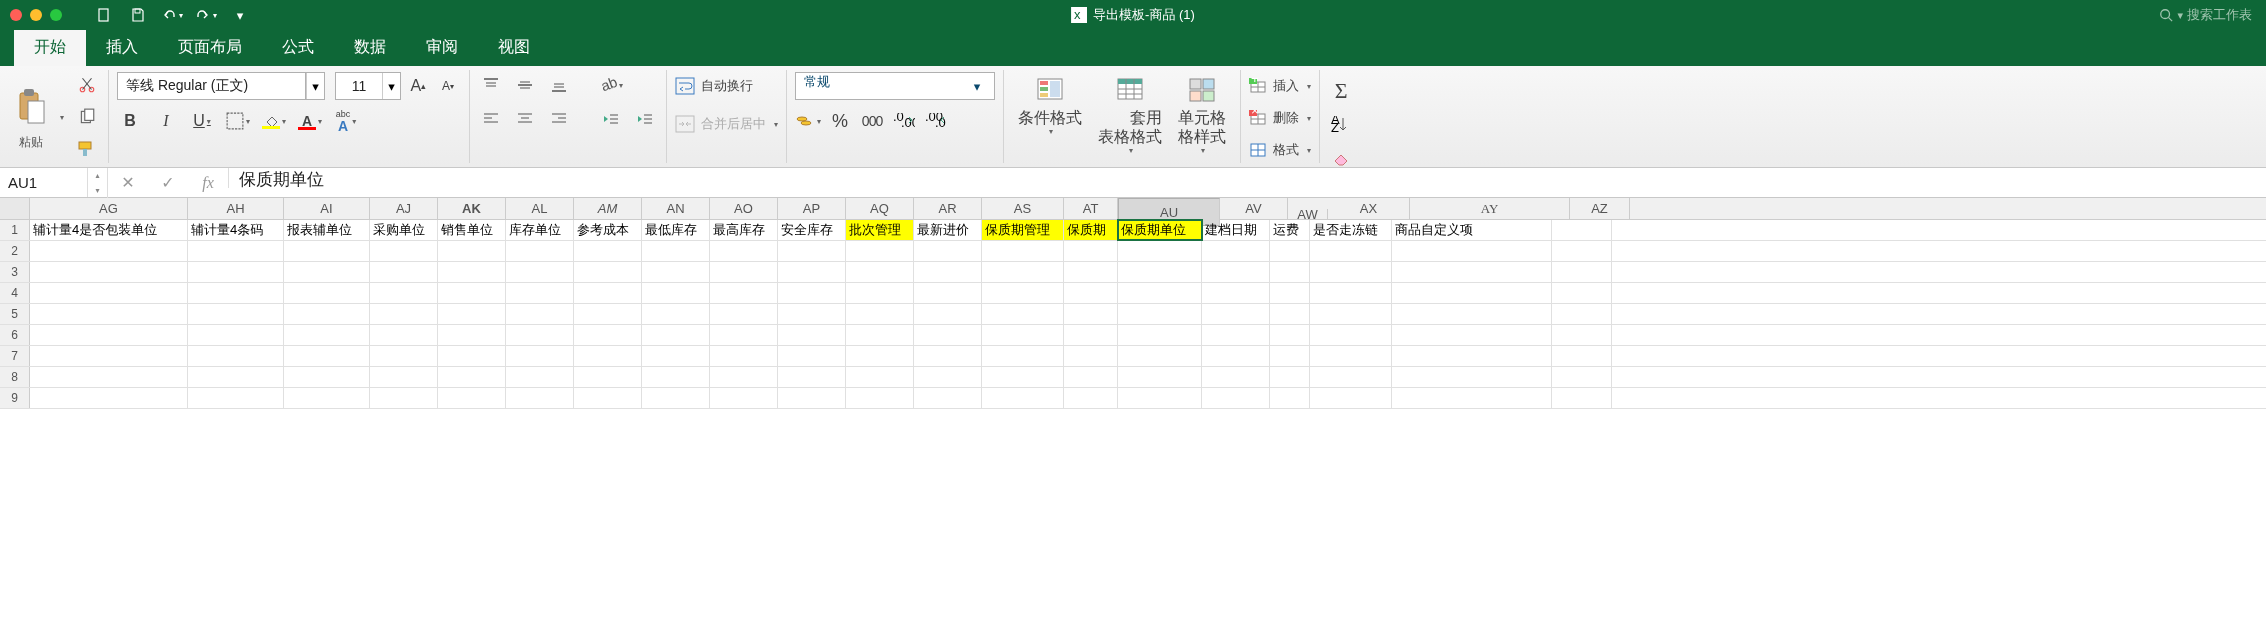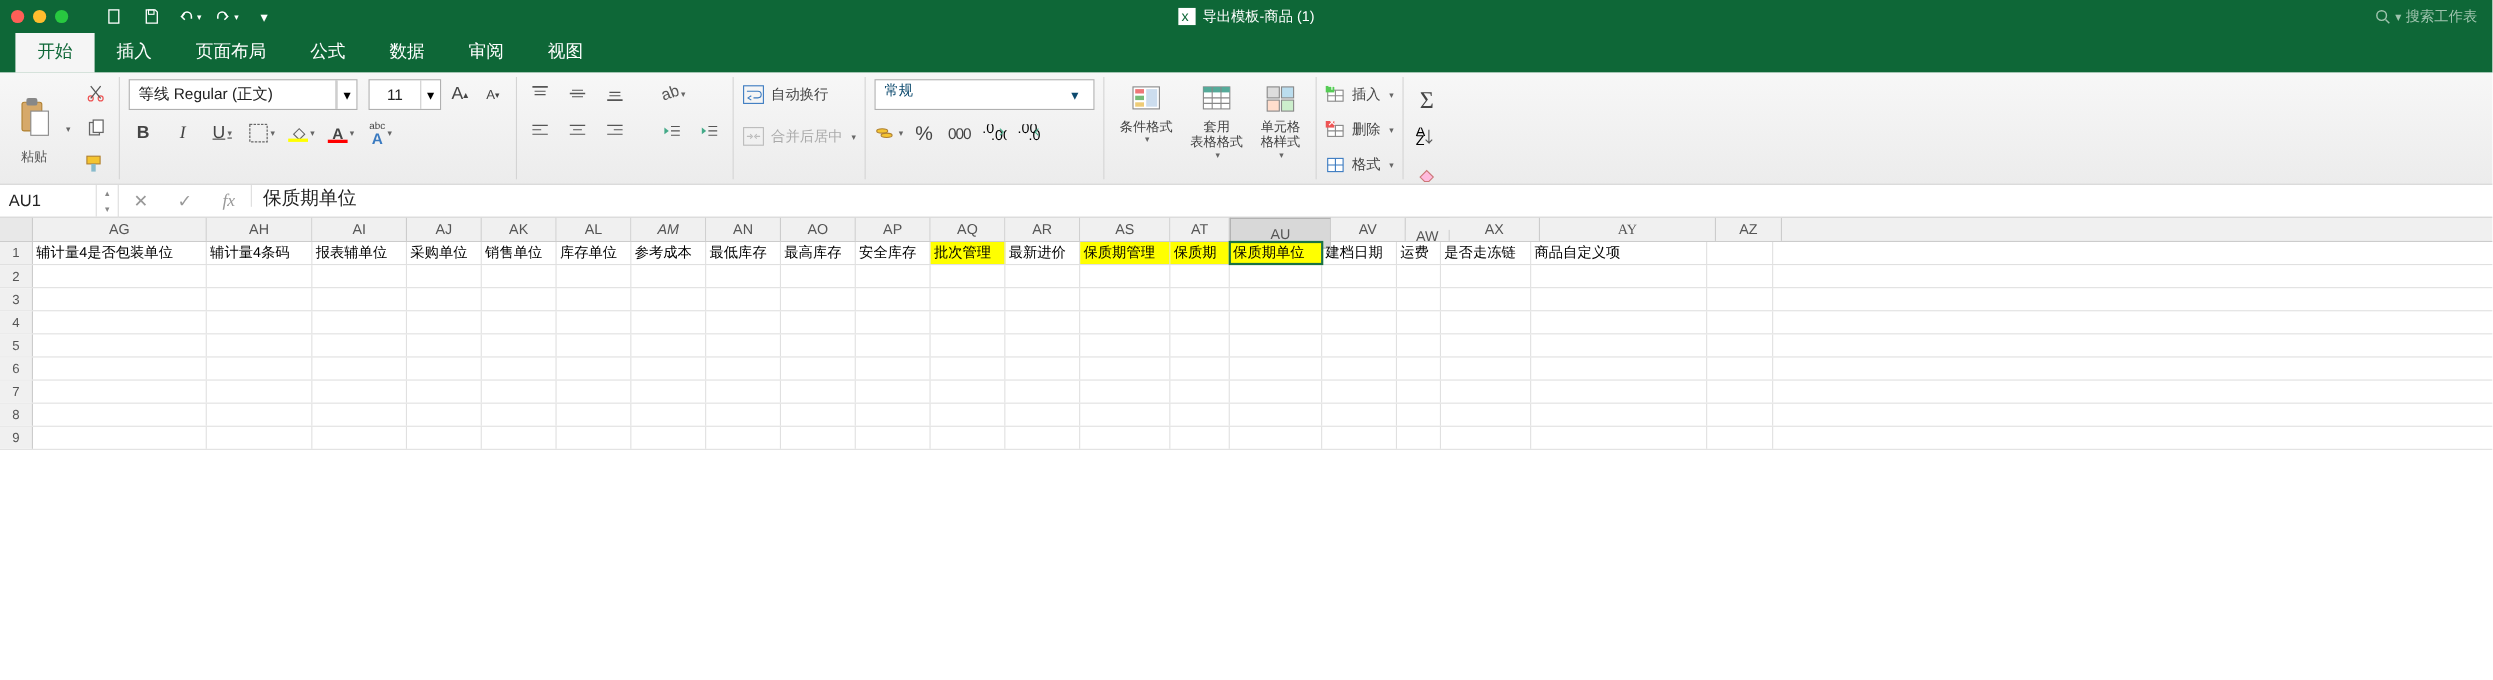--- a/index.html
+++ b/index.html
@@ -25,21 +25,21 @@
 .dd{font-size:8px;color:#666;margin-left:2px}
 .fontbox{display:flex;border:1px solid #b0b0b0;background:#fff;height:28px;align-items:center}
 .fontname{width:188px;padding:0 8px;font-size:14px;color:#222;border-right:1px solid #b0b0b0;height:100%;display:flex;align-items:center}
 .fontsize{width:46px;padding:0 6px;font-size:14px;color:#222;text-align:center}
 .ddbtn{width:18px;height:100%;display:flex;align-items:center;justify-content:center;border-left:1px solid #ccc}
 .sel{border:1px solid #b0b0b0;background:#fff;height:28px;display:flex;align-items:flex-start;padding:0 8px;font-size:14px;color:#0c4a6e}
 .sel .ddbtn{border:none;margin-left:auto}
 .colorbar{width:18px;height:3px;margin-top:-2px}
 .vcol{display:flex;flex-direction:column;align-items:center;cursor:pointer;padding:0 6px}
 .vcol .ic{height:36px;display:flex;align-items:center;justify-content:center}
-.vlabel{font-size:12px;color:#444;text-align:center;line-height:1.2}
+.vlabel{font-size:16px;color:#444;text-align:right;line-height:1.2}
 .smrow{display:flex;align-items:center;gap:6px;height:28px;font-size:14px;color:#444}
 .formulabar{height:30px;background:#fff;border-bottom:1px solid #c8c8c8;display:flex;align-items:flex-start}
 .namebox{width:88px;height:100%;display:flex;align-items:center;padding:0 8px;border-right:1px solid #ddd;font-size:15px;color:#222}
 .stepper{width:20px;display:flex;flex-direction:column;border-right:1px solid #ddd}
 .stepper div{height:15px;display:flex;align-items:center;justify-content:center;font-size:8px;color:#888;cursor:pointer}
 .fbtn{width:40px;height:100%;display:flex;align-items:center;justify-content:center;color:#999;cursor:pointer;font-size:16px}
 .fx{font-style:italic;font-family:serif}
 .fval{flex:1;padding:0 10px;font-size:17px;color:#222}
 .grid{position:relative}
 .colhdr{display:flex;height:22px;background:#f0f0f0;border-bottom:1px solid #ccc}
@@ -454,31 +454,31 @@
 </div>
 
 <div class="grid">
   <div class="colhdr">
     <div class="corner"></div>
     <div id="colhdrs" style="display:flex">
         <div class="ch" style="width: 158px;">AG</div>
         <div class="ch" style="width: 96px;">AH</div>
         <div class="ch" style="width: 86px;">AI</div>
         <div class="ch" style="width: 68px;">AJ</div>
-        <div class="ch" style="width: 68px;">AK</div>
+        <div class="ch" style="width: 68px; font-weight: bold;">AK</div>
         <div class="ch" style="width: 68px;">AL</div>
         <div class="ch" style="width: 68px; font-style: italic;">AM</div>
         <div class="ch" style="width: 68px;">AN</div>
         <div class="ch" style="width: 68px;">AO</div>
         <div class="ch" style="width: 68px;">AP</div>
         <div class="ch" style="width: 68px;">AQ</div>
         <div class="ch" style="width: 68px;">AR</div>
         <div class="ch" style="width: 82px;">AS</div>
         <div class="ch" style="width: 54px;">AT</div>
-        <div class="ch sel" style="width: 92px;">AU</div>
+        <div class="ch sel" style="width: 102px;">AU</div>
         <div class="ch" style="width: 68px;">AV</div>
         <div class="ch" style="width: 40px; margin-top: 11px;">AW</div>
         <div class="ch" style="width: 82px;">AX</div>
         <div class="ch" style="width: 160px; font-family: Liberation Serif, serif;">AY</div>
         <div class="ch" style="width: 60px;">AZ</div>
       </div>
   </div>
   <div class="rows" id="rows">
       <div class="row">
         <div class="rh">1</div>

